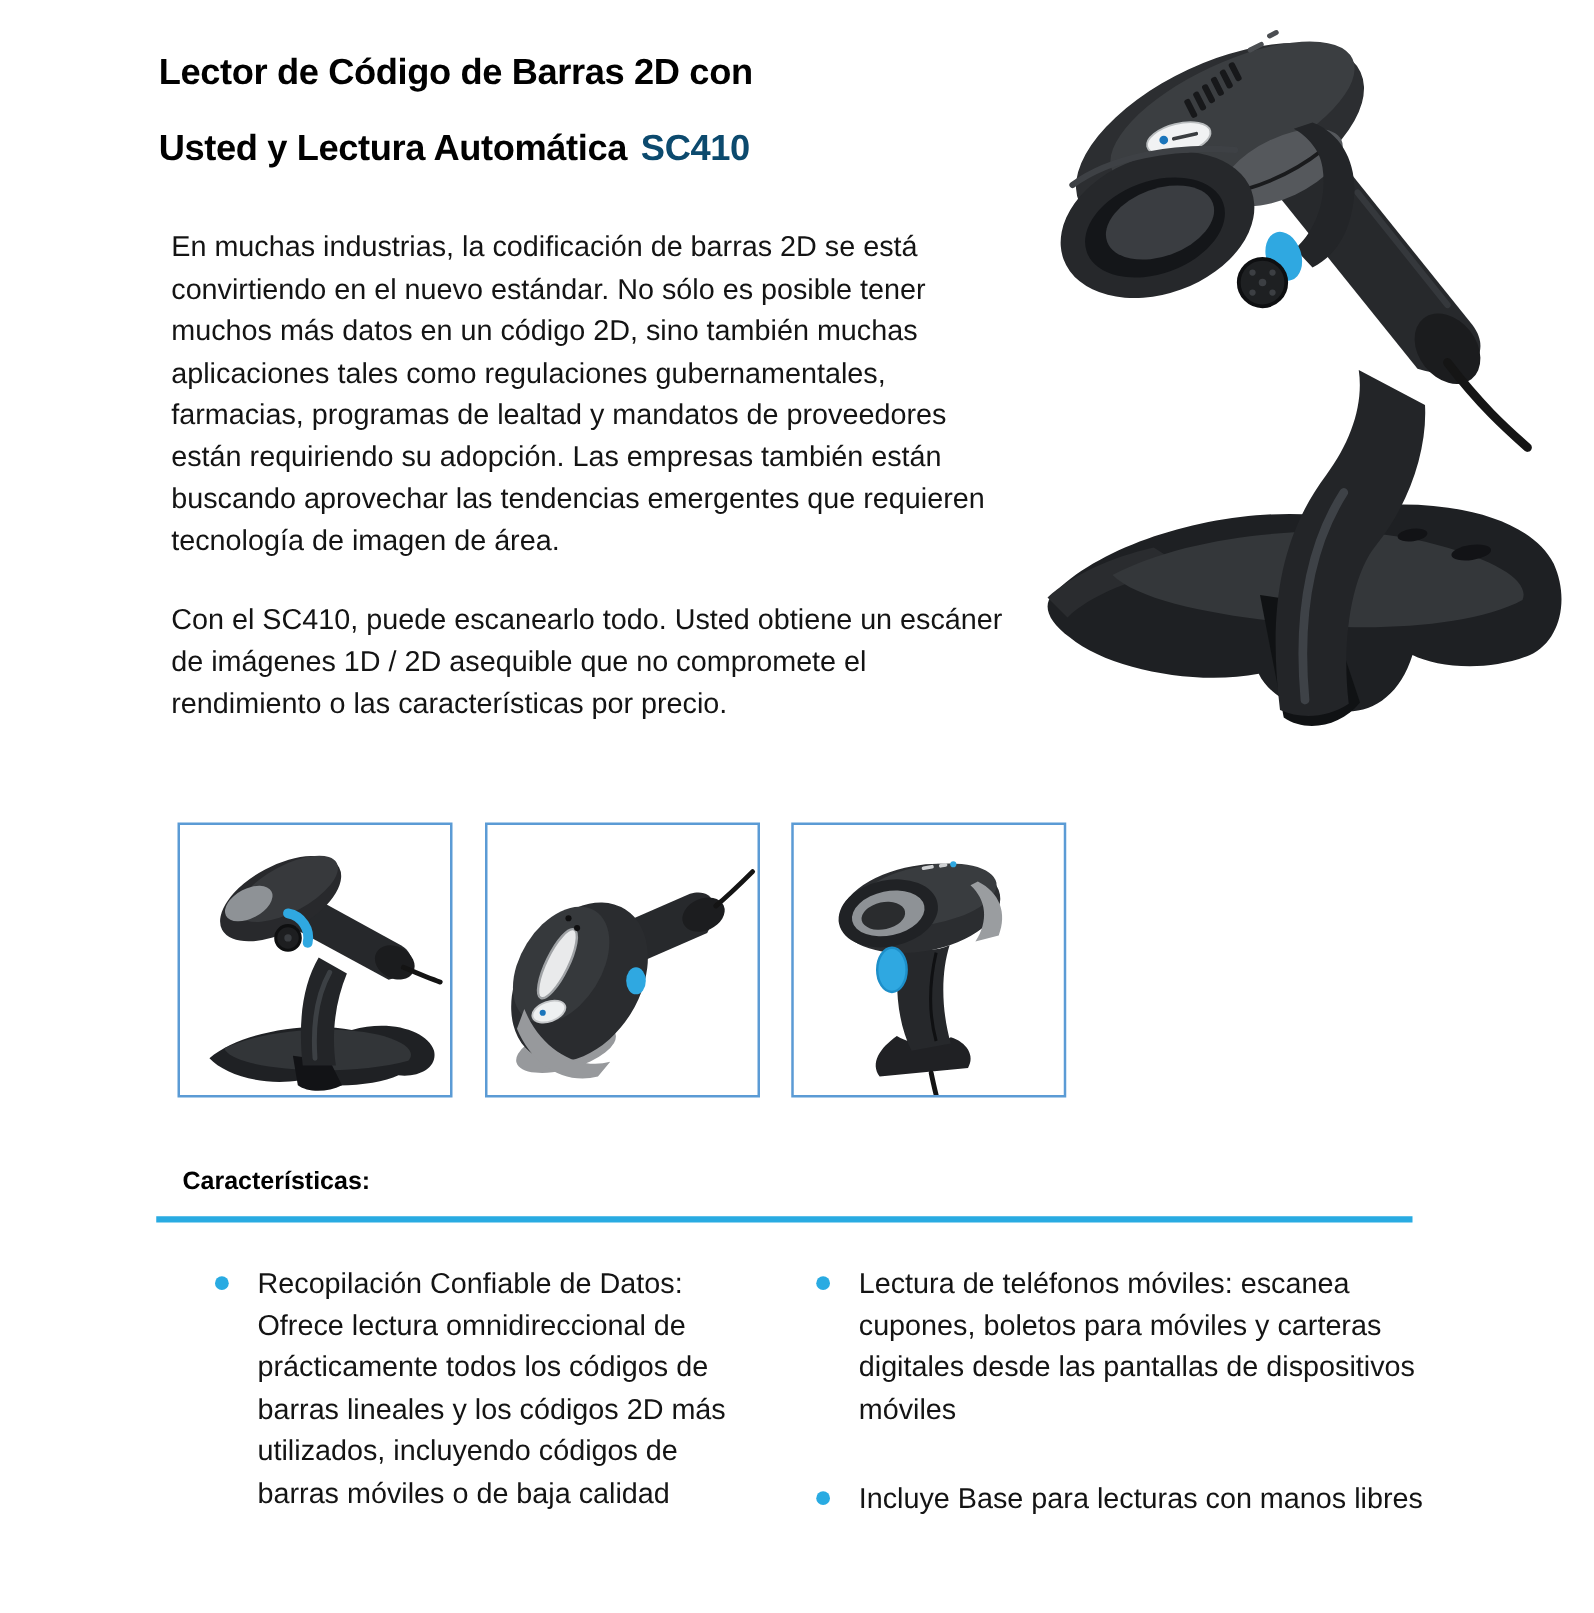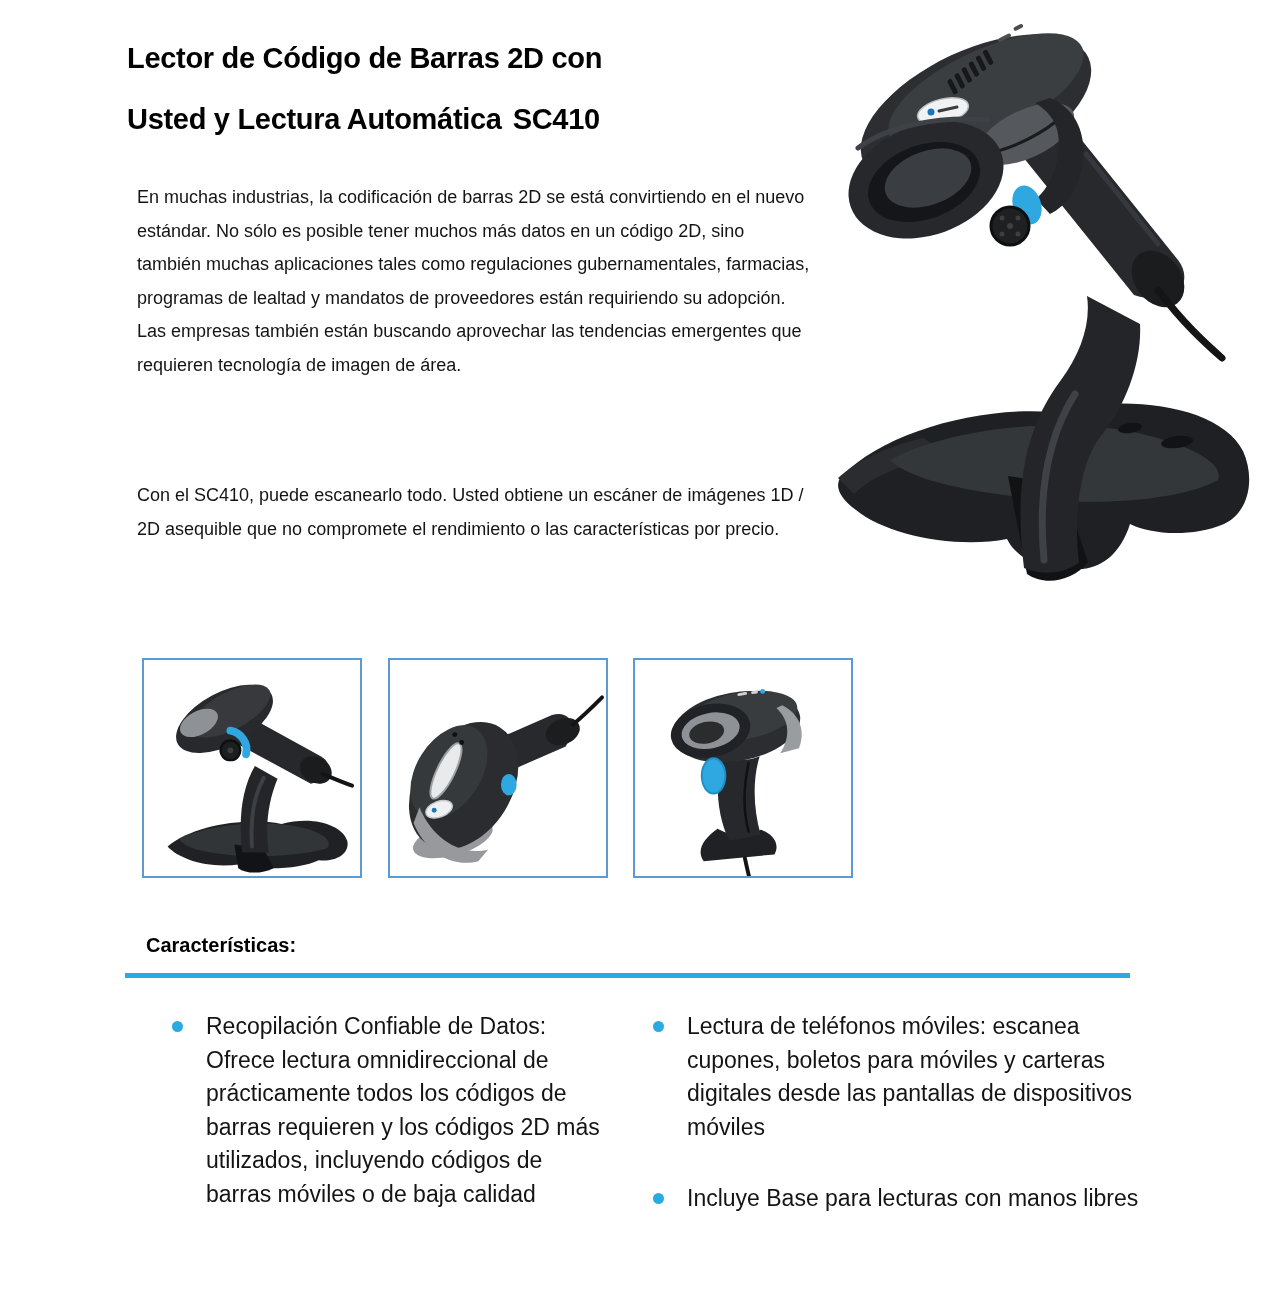--- a/index.html
+++ b/index.html
@@ -9,24 +9,24 @@
     font-family:"Liberation Sans","DejaVu Sans",sans-serif;
     color:#111;
     position:relative;
     overflow:hidden;
   }
   .page { position:absolute; inset:0; background:#fff; }
 
   
   .title { position:absolute; left:127px; top:28px; width:730px; }
   .t-line { display:block; font-size:29px; font-weight:700; line-height:61px; color:#010101; letter-spacing:-0.3px; }
-  .model { color:#000000; margin-left:11px; }
-
-  
-  .intro { position:absolute; left:137px; width:676px; font-size:18px; line-height:33.5px; color:#141414; }
+  .model { color:#0c4a6e; margin-left:11px; }
+
+  
+  .intro { position:absolute; left:137px; width:676px; font-size:23px; line-height:33.5px; color:#141414; }
   .p1 { top:181px; }
   .p2 { top:479px; }
 
   
   .main-photo { position:absolute; left:828px; top:8px; width:447px; height:602px; }
 
   
   .thumb {
     position:absolute; top:658px; width:220px; height:220px;
     border:2px solid #5B9BD5; background:#fff;
@@ -184,21 +184,21 @@
       <ellipse cx="80" cy="118" rx="12" ry="18" fill="#2FA8E1" stroke="#1d8fc9" stroke-width="2"></ellipse>
     </svg>
   </div>
 
   <h2 class="features-heading">Características:</h2>
   <div class="rule"></div>
 
   <ul class="col col-left">
     <li class="feature">
       <span class="dot"></span>
-      <span class="ftext">Recopilación Confiable de Datos: Ofrece lectura omnidireccional de prácticamente todos los códigos de barras requieren y los códigos 2D más utilizados, incluyendo códigos de barras móviles o de baja calidad</span>
+      <span class="ftext">Recopilación Confiable de Datos: Ofrece lectura omnidireccional de prácticamente todos los códigos de barras lineales y los códigos 2D más utilizados, incluyendo códigos de barras móviles o de baja calidad</span>
     </li>
   </ul>
 
   <ul class="col col-right">
     <li class="feature">
       <span class="dot"></span>
       <span class="ftext">Lectura de teléfonos móviles: escanea cupones, boletos para móviles y carteras digitales desde las pantallas de dispositivos móviles</span>
     </li>
     <li class="feature">
       <span class="dot"></span>

